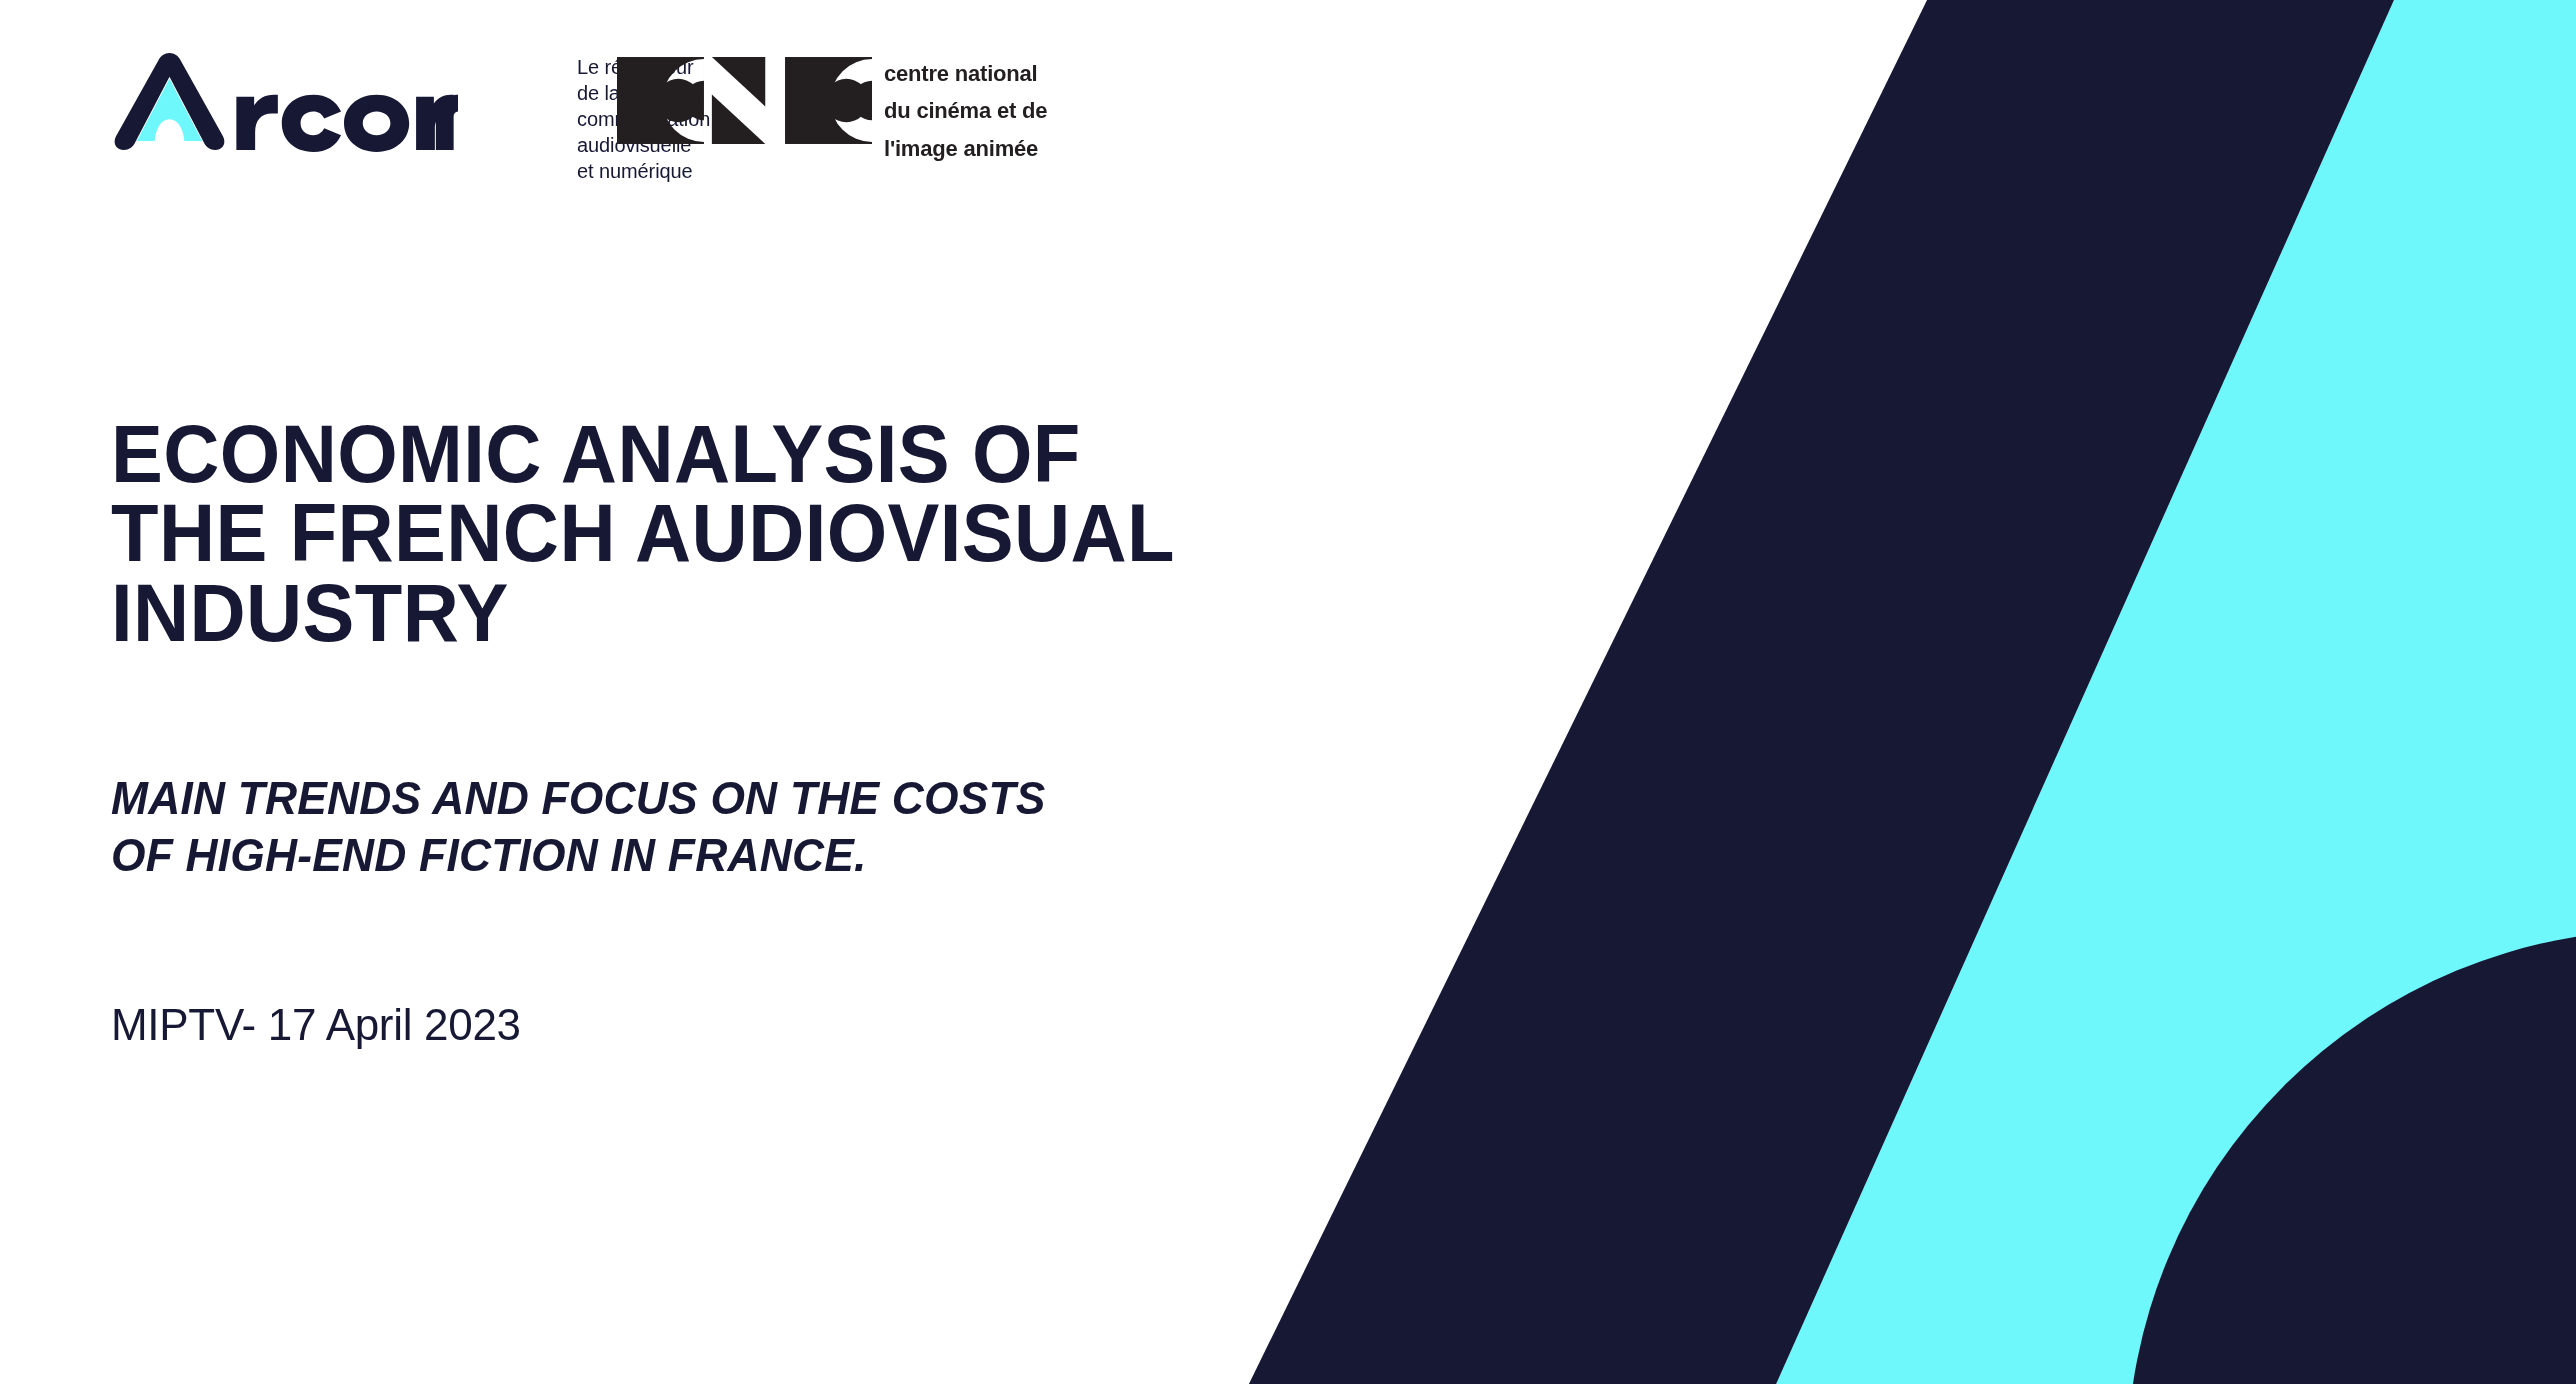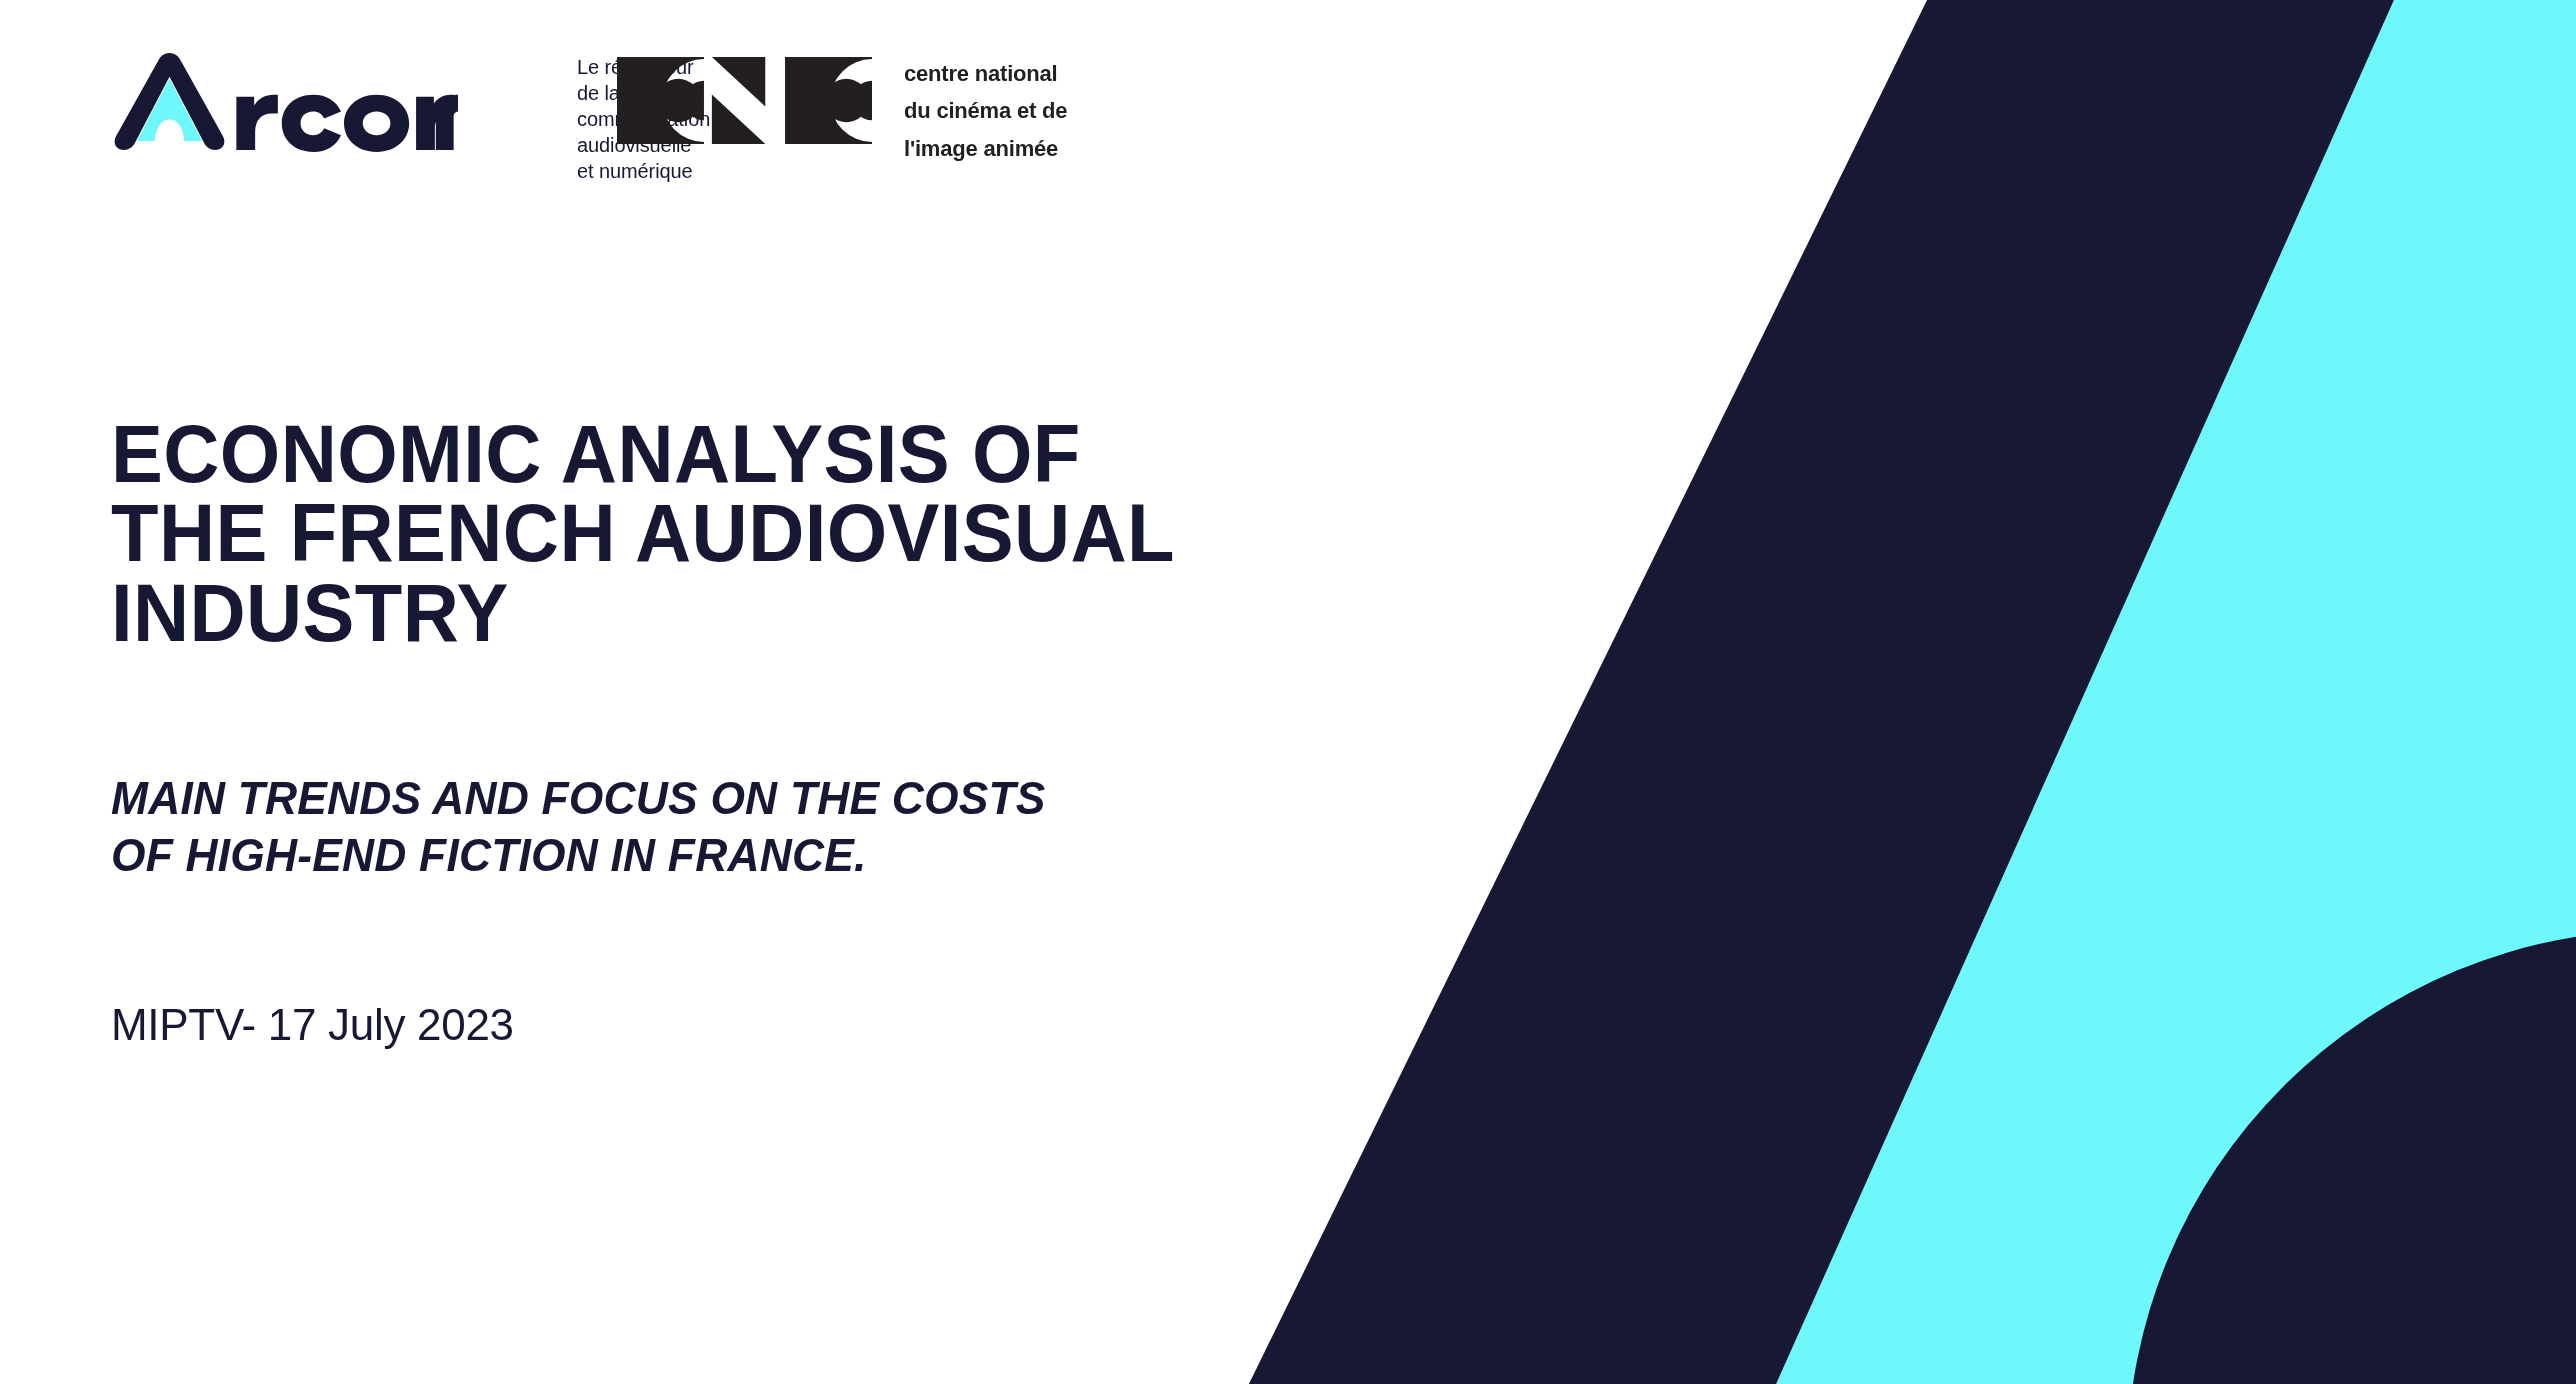--- a/index.html
+++ b/index.html
@@ -65,21 +65,21 @@
 
   
   .cnc-logo {
     display: flex;
     align-items: flex-start;
     margin-left: 91px;
     margin-top: 12px;
   }
   .cnc-mark { display:block; }
   .cnc-words {
-    margin-left: 32px;
+    margin-left: 12px;
     margin-top: -2px;
     font-size: 22px;
     line-height: 1.70;
     font-weight: 700;
     color: #231f20;
     letter-spacing: -0.2px;
     white-space: pre-line;
   }
 
   
@@ -219,17 +219,17 @@
 l'image animée</div>
     </div>
   </div>
 
   <div id="text-block">
     <h1 id="main-title">ECONOMIC ANALYSIS OF
 THE FRENCH AUDIOVISUAL
 INDUSTRY</h1>
     <p id="subtitle">MAIN TRENDS AND FOCUS ON THE COSTS
 OF HIGH-END FICTION  IN FRANCE.</p>
-    <p id="event-date">MIPTV- 17 July 2023</p>
+    <p id="event-date">MIPTV- 17 April 2023</p>
   </div>
 
 </div>
 
 
 </body></html>

